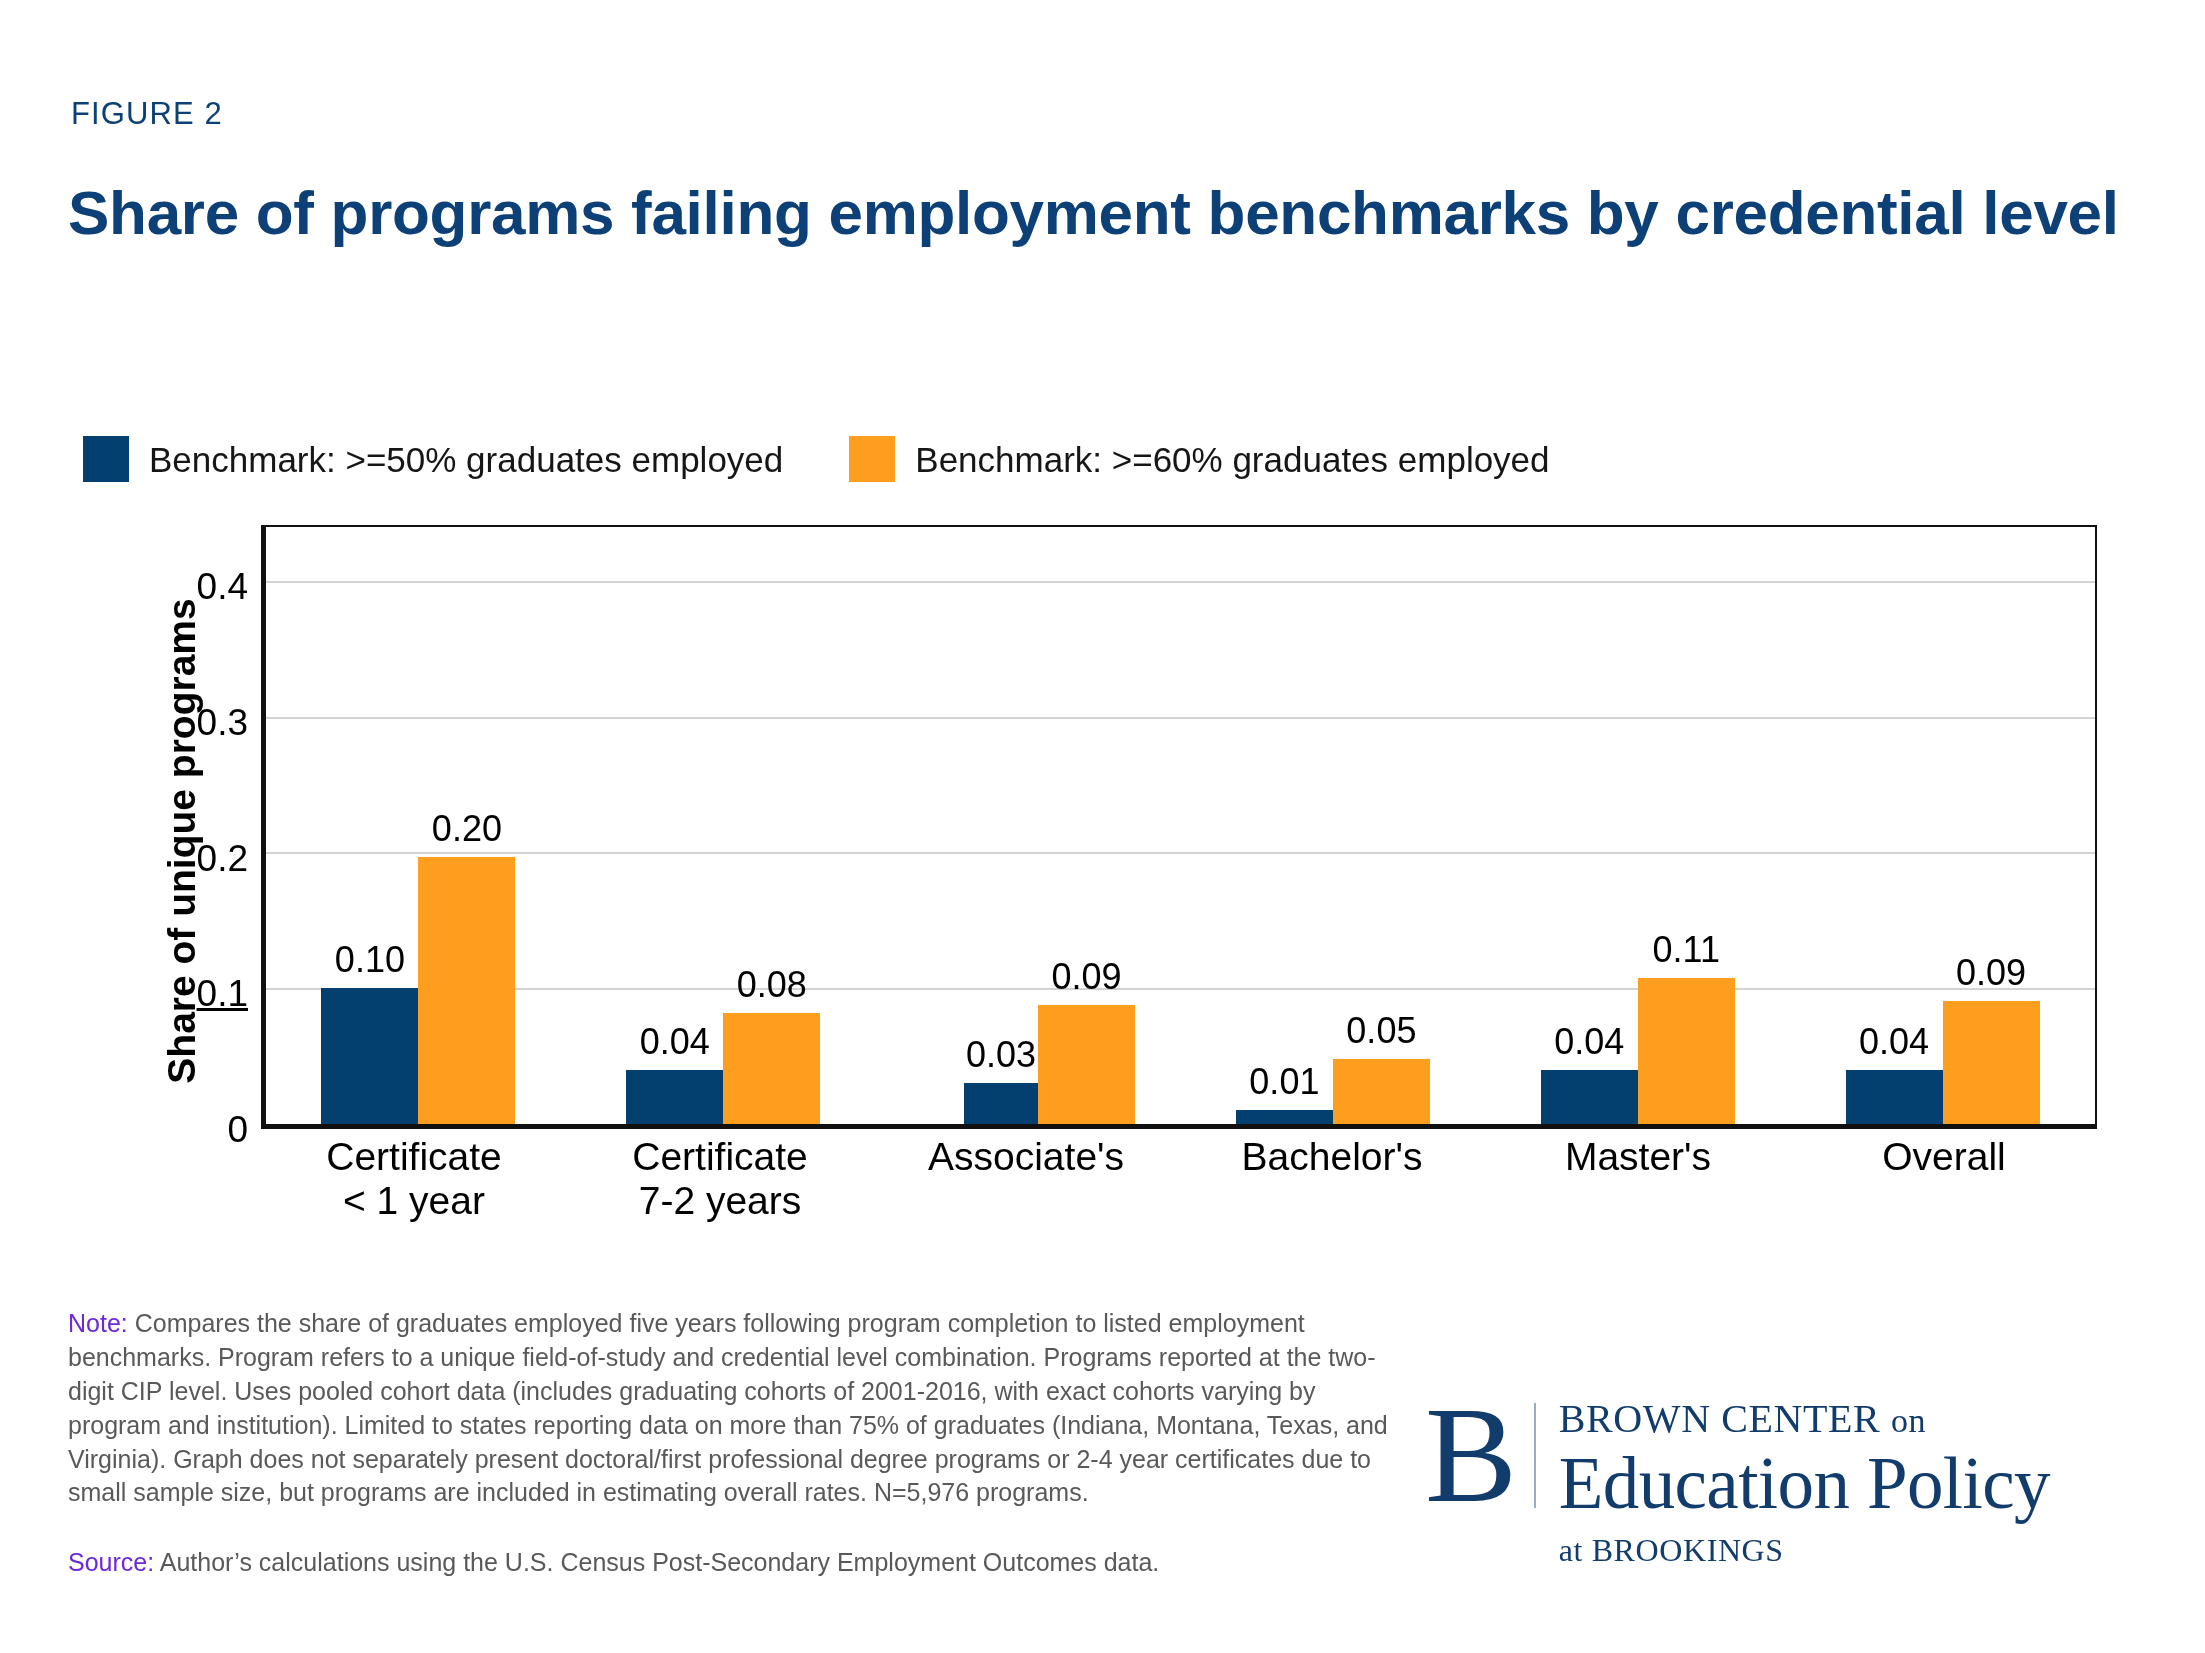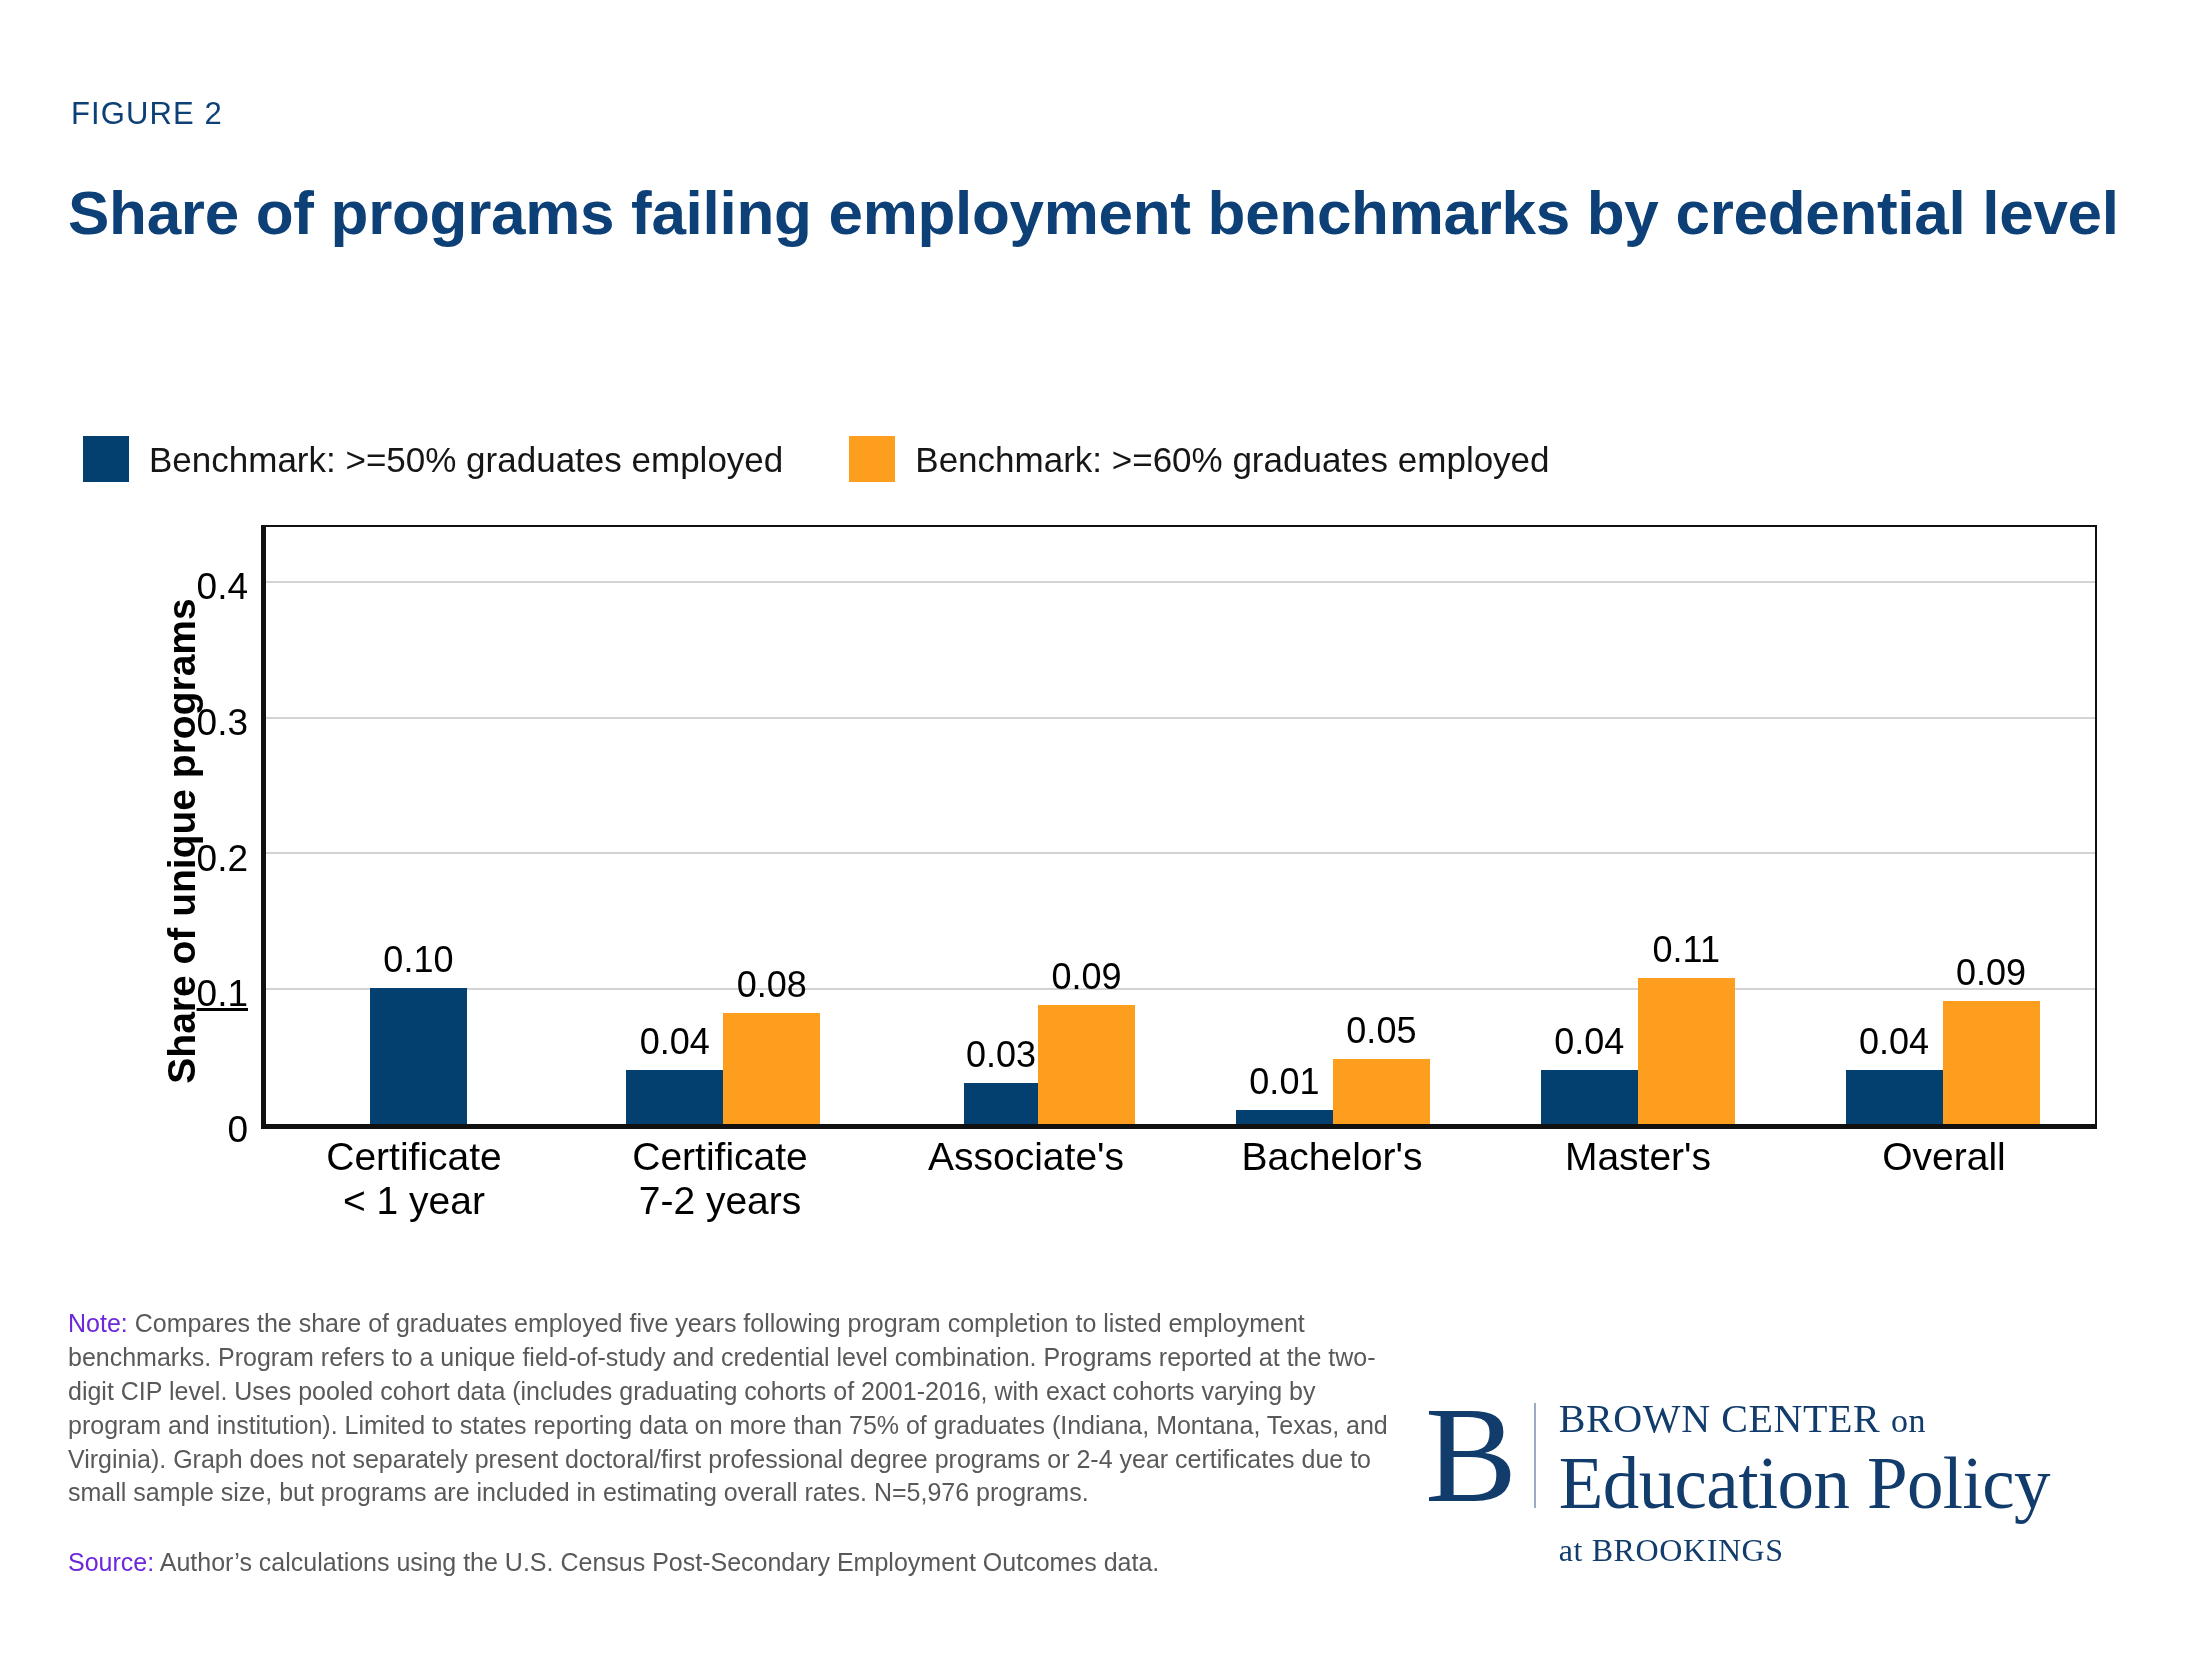--- a/index.html
+++ b/index.html
@@ -171,20 +171,23 @@
           <div class="gridline" style="top: 461px;"></div>
           <div class="gridline" style="top: 325px;"></div>
           <div class="gridline" style="top: 190px;"></div>
           <div class="gridline" style="top: 54px;"></div>
         </div>
       <div class="bars" id="bars">
           <div class="group">
             <div class="bar" style="background: rgb(4, 64, 111); width: 97px; height: 136px;">
               <span class="bar-value">0.10</span>
             </div>
+            <div class="bar" style="background: rgb(253, 158, 30); width: 97px; height: 267px;">
+              <span class="bar-value">0.20</span>
+            </div>
           </div>
           <div class="group">
             <div class="bar" style="background: rgb(4, 64, 111); width: 97px; height: 54px;">
               <span class="bar-value">0.04</span>
             </div>
             <div class="bar" style="background: rgb(253, 158, 30); width: 97px; height: 111px; padding-left: 12px;">
               <span class="bar-value">0.08</span>
             </div>
           </div>
           <div class="group">

